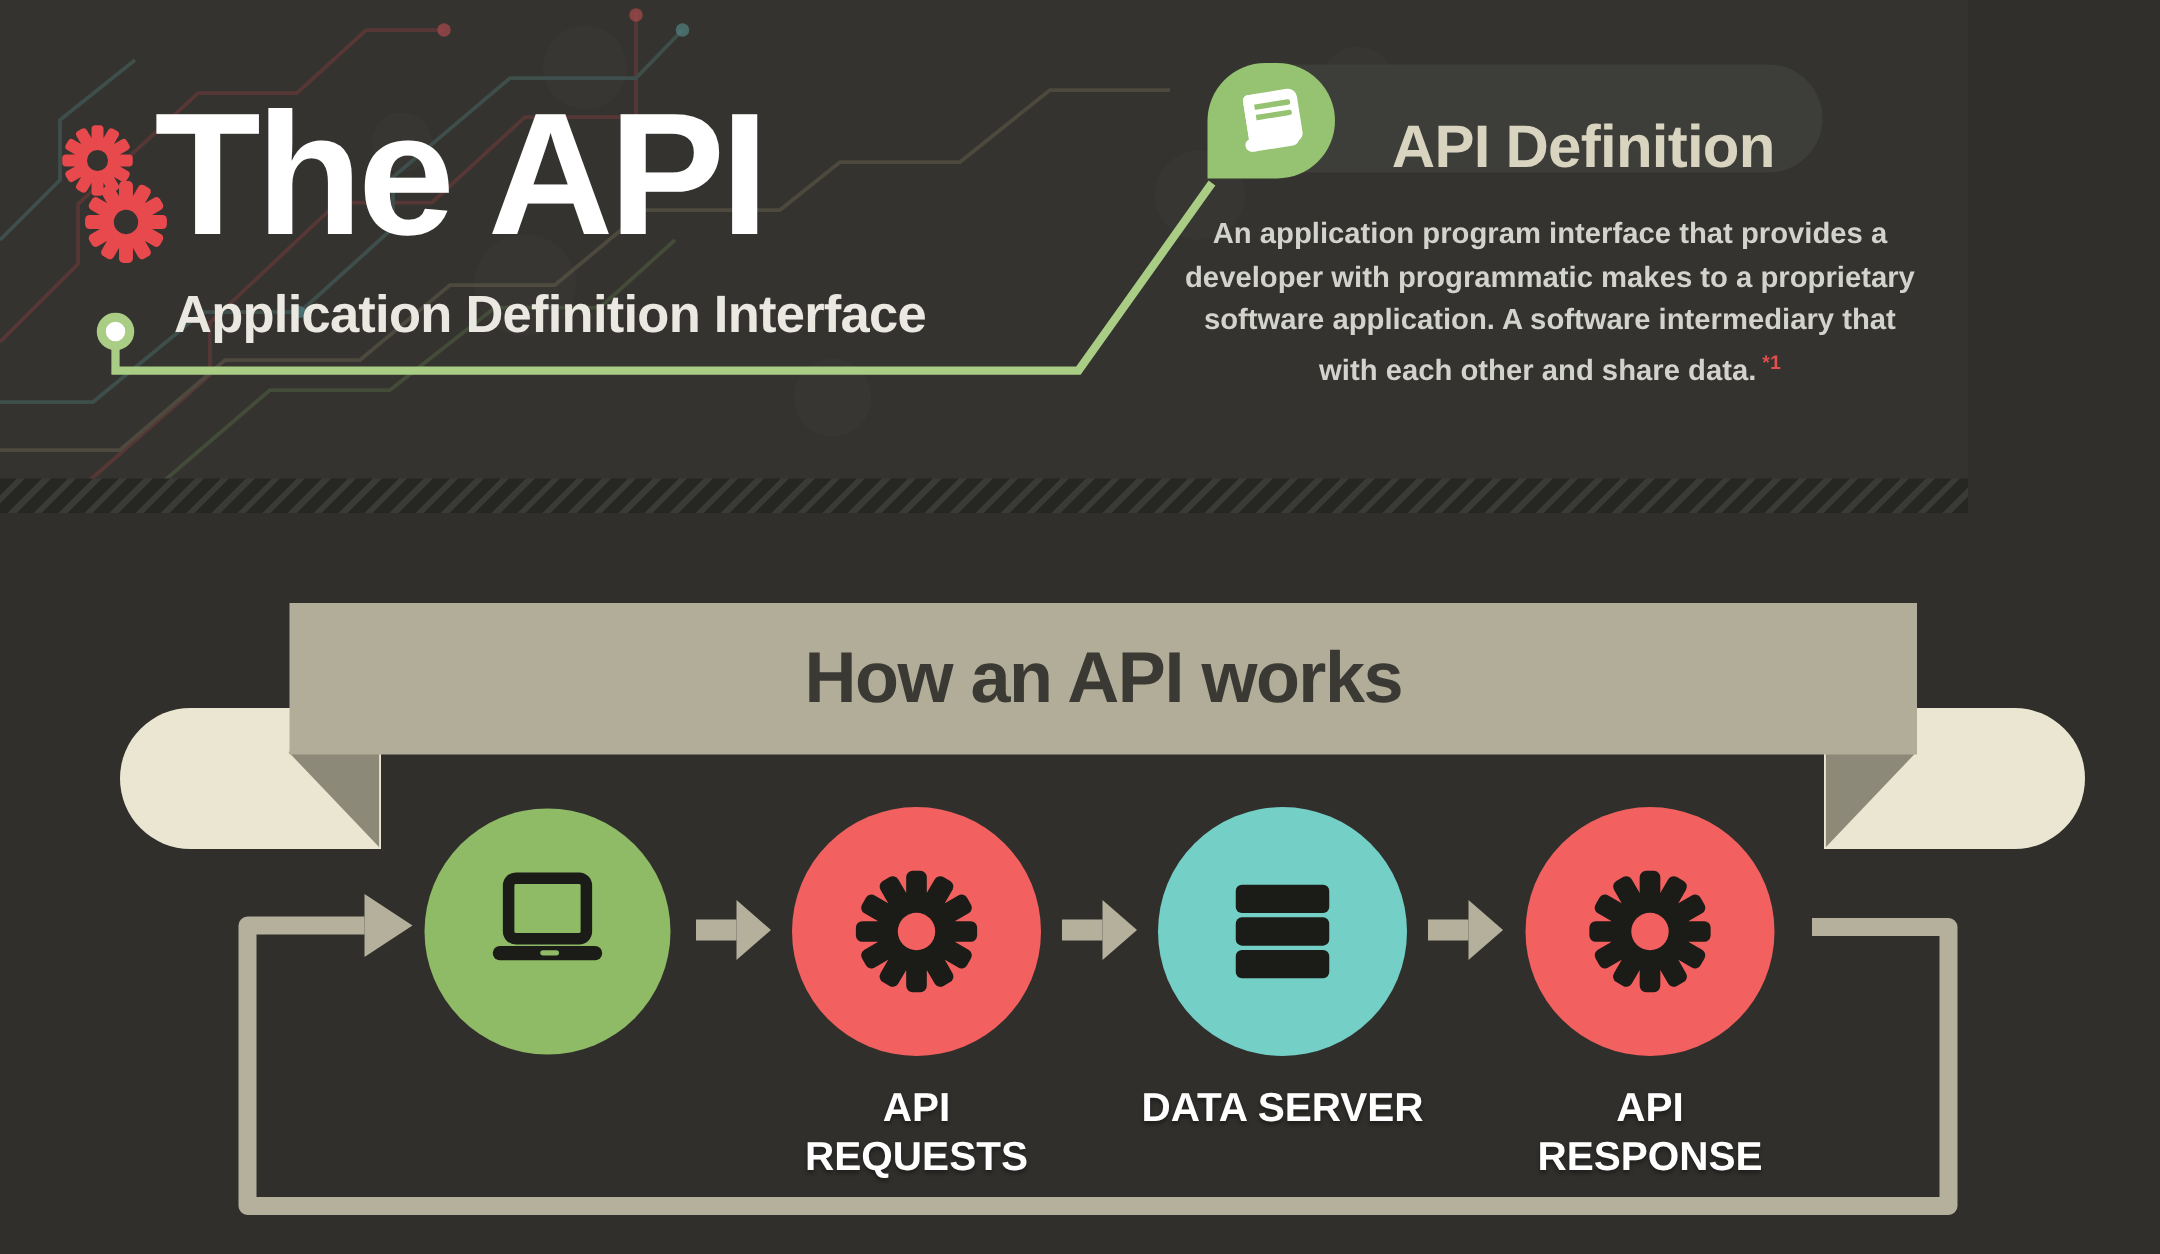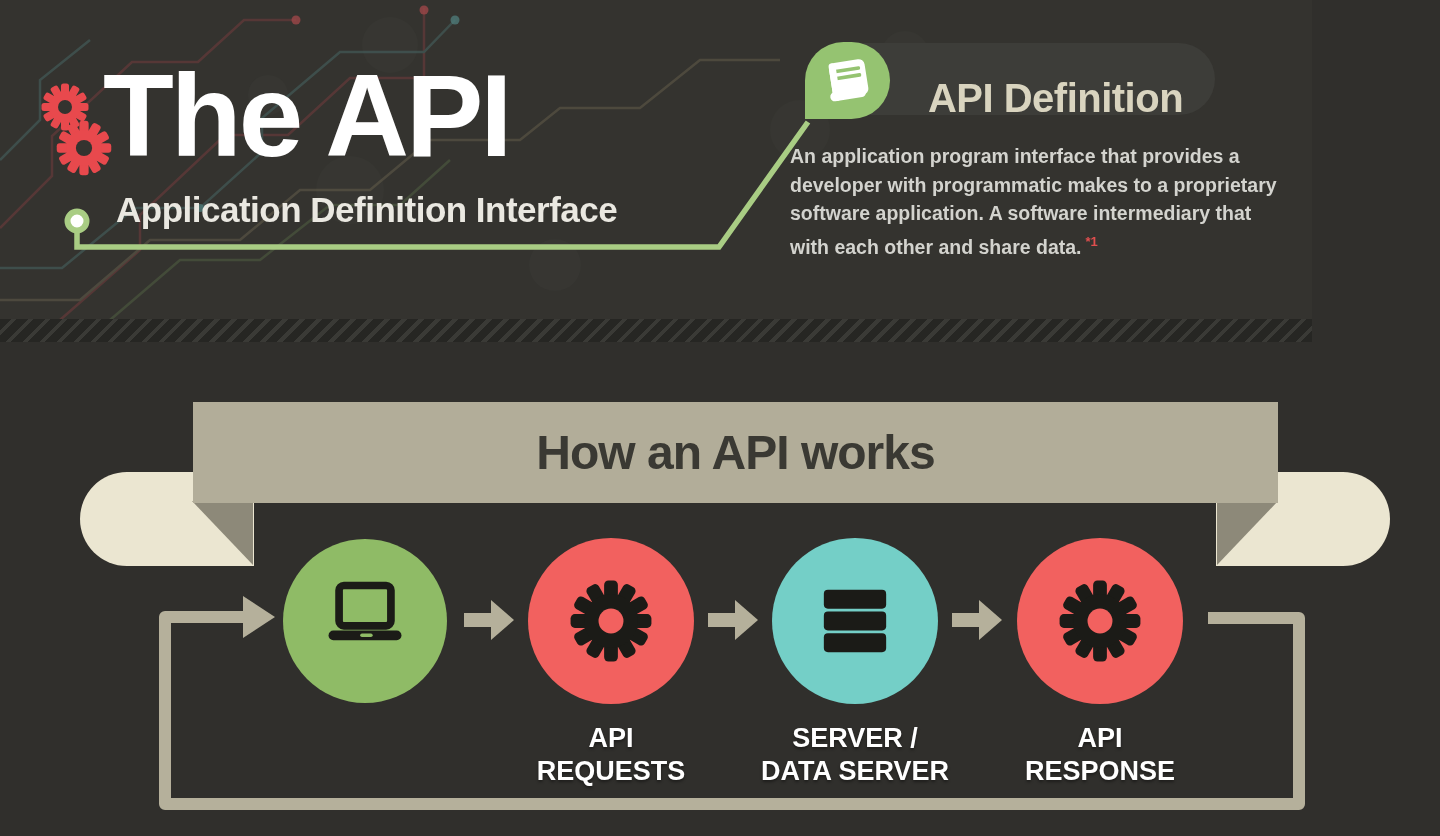--- a/index.html
+++ b/index.html
@@ -3,21 +3,21 @@
 <meta charset="utf-8">
 <style>
   html,body{margin:0;padding:0;background:#1d1d1b;}
   .page{
     position:relative;width:1440px;height:836px;overflow:hidden;
     background:var(--bg-bottom,#302f2c);
     font-family:"Liberation Sans","DejaVu Sans",sans-serif;
     -webkit-font-smoothing:antialiased;
   }
   
-  .top-section{position:absolute;left:0;top:0;width:1312px;height:342px;background:var(--bg-top,#34332f);overflow:hidden;}
+  .top-section{position:absolute;left:0;top:0;width:1312px;height:342px;background:var(--bg-top,#34332f);overflow:hidden;text-align:center;}
   .deco-svg{position:absolute;left:0;top:0;z-index:0;}
   .stripe-band{
     position:absolute;left:0;top:319px;width:1440px;height:23px;z-index:3;
     background:repeating-linear-gradient(135deg,var(--stripe-base,#262623) 0 8px,var(--stripe-line,#3a3a36) 8px 12px);
   }
   .main-title{
     position:absolute;left:103px;top:58px;z-index:2;
     font-size:116px;line-height:1;font-weight:bold;letter-spacing:-3px;color:#ffffff;white-space:nowrap;
   }
   .subtitle{
@@ -252,21 +252,20 @@
   <svg class="flow-arrow arrow-3" width="50" height="40">
     <rect x="0" y="13" width="27" height="14" fill="#b5b09b"></rect>
       <polygon points="27,0 27,40 50,20" fill="#b5b09b"></polygon>
   </svg>
 
   <div class="step-label label-req">
     <div>API</div>
     <div>REQUESTS</div>
   </div>
   <div class="step-label label-srv">
-    <div>SERVER /</div>
     <div>DATA SERVER</div>
   </div>
   <div class="step-label label-res">
     <div>API</div>
     <div>RESPONSE</div>
   </div>
 
 </div>
 
 </body></html>

